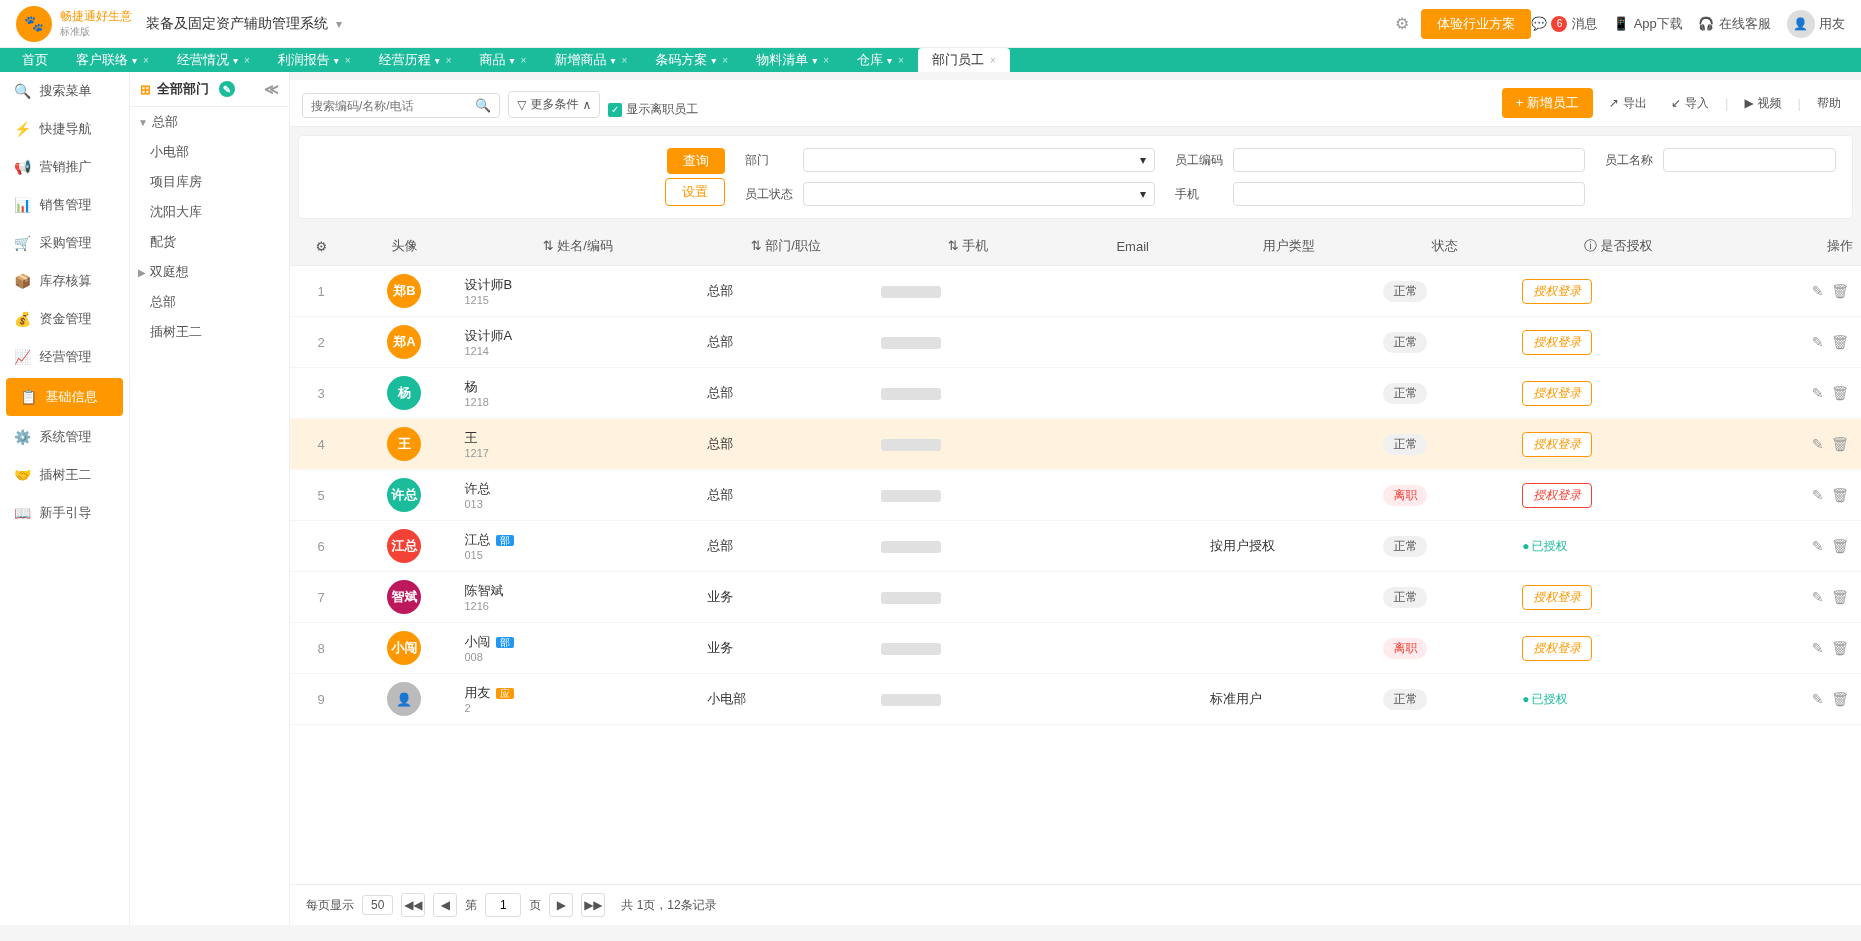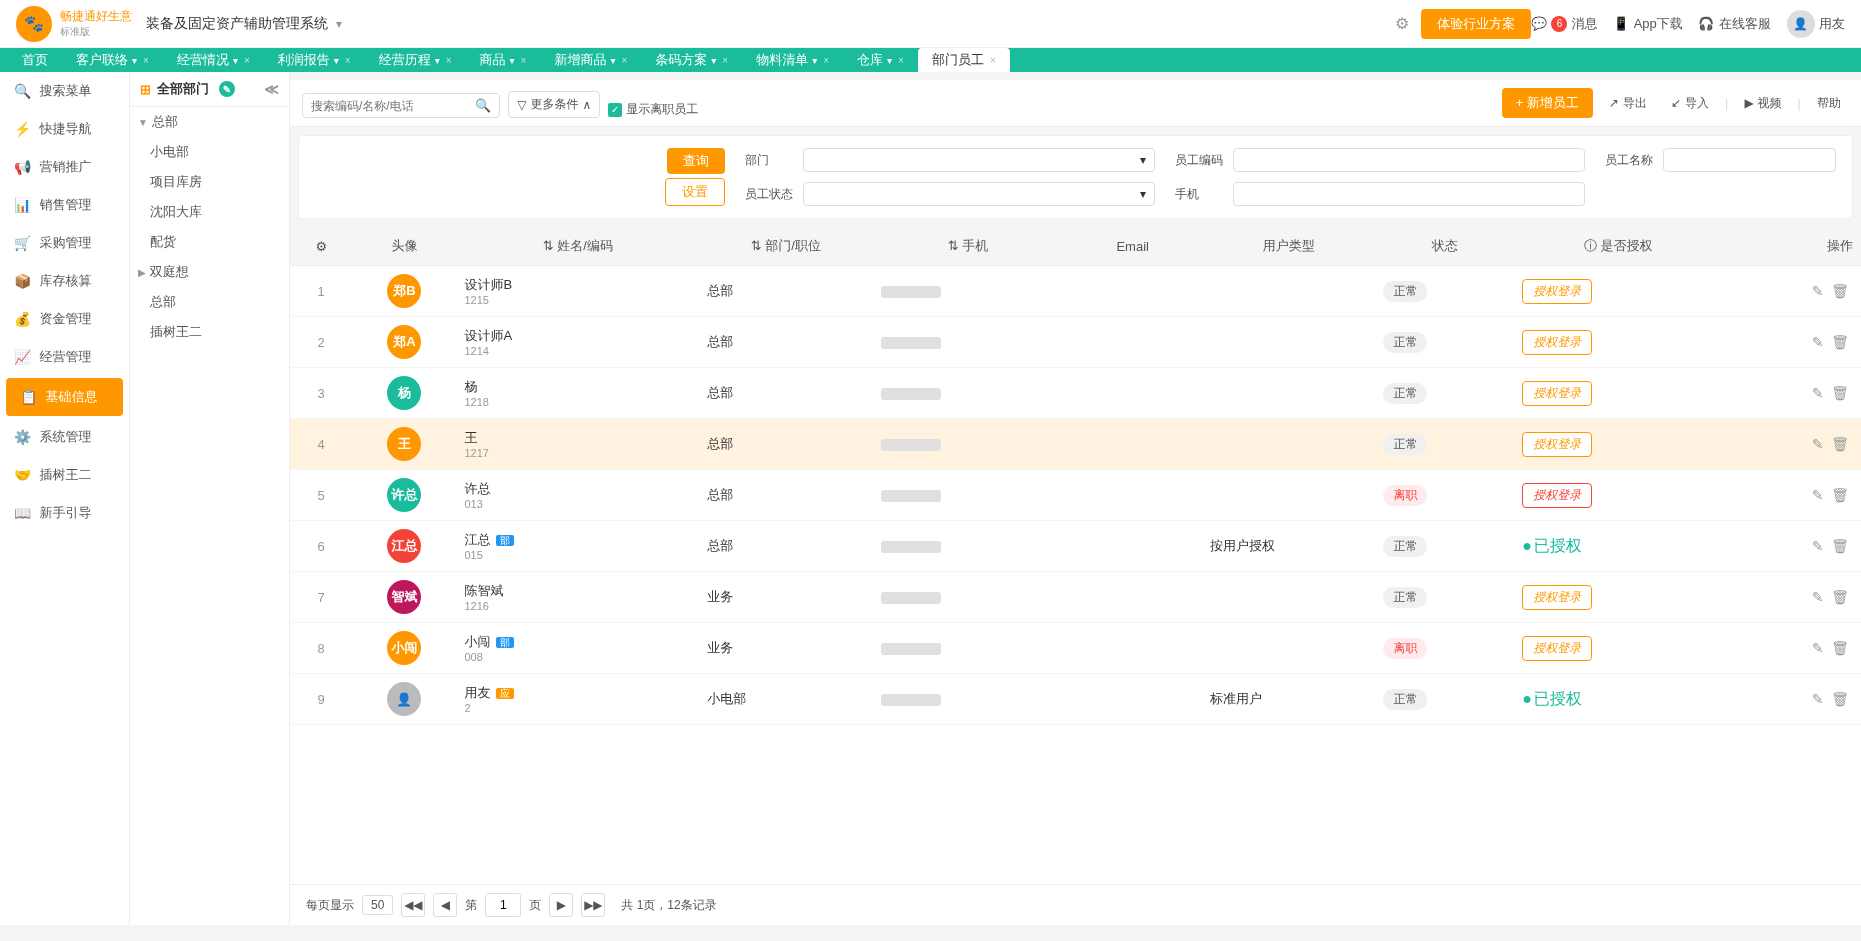--- a/index.html
+++ b/index.html
@@ -218,21 +218,21 @@
     .status-resigned {
       background: #ffebee; color: #f44336; padding: 2px 10px;
       border-radius: 12px; font-size: 12px; display: inline-block;
     }
 
     .auth-btn {
       border: 1px solid #ff9800; color: #ff9800; background: #fff;
       padding: 3px 10px; border-radius: 4px; cursor: pointer; font-size: 12px; font-style: italic;
     }
     .auth-btn.red-border { border-color: #f44336; color: #f44336; }
-    .authorized { color: #1abc9c; font-size: 16px; }
+    .authorized { color: #1abc9c; font-size: 12px; }
     .authorized::before { content: "●"; margin-right: 2px; }
 
     .op-btn { color: #999; cursor: pointer; font-size: 14px; margin-right: 4px; }
 
     
     .tag-blue {
       background: #2196f3; color: #fff; font-size: 10px;
       padding: 0 4px; border-radius: 2px; margin-left: 2px;
     }
     .tag-orange {

